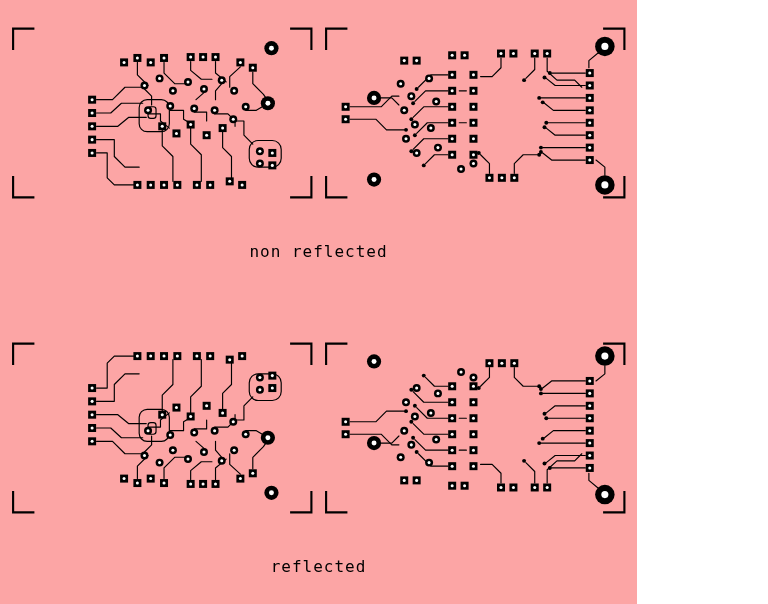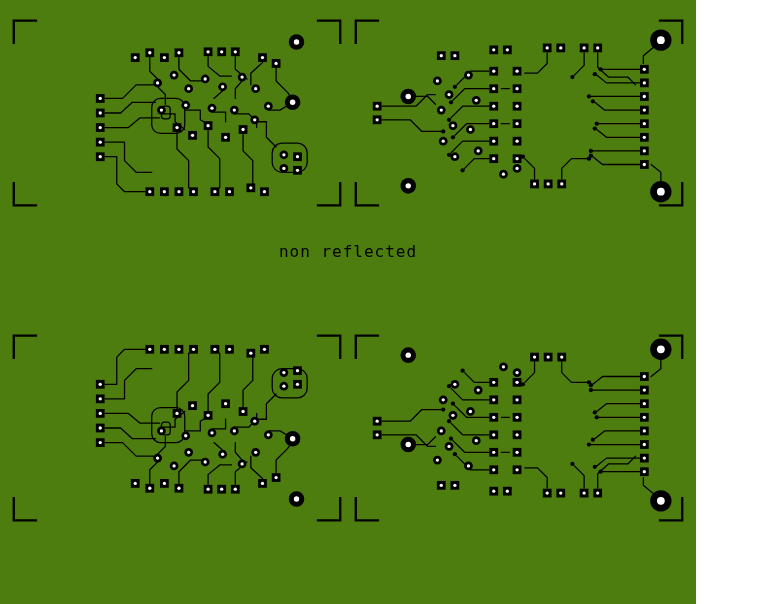--- a/index.html
+++ b/index.html
@@ -1,18 +1,18 @@
 <!DOCTYPE html>
 <html><head>
 <meta charset="utf-8">
 <style>
   html,body{margin:0;padding:0;}
   body{background:#ffffff;}
   .page{
-    width:696px;height:604px;background:#4d7c0f;overflow:hidden;
+    width:637px;height:604px;background:#fca5a5;overflow:hidden;
     font-family:"DejaVu Sans Mono","Liberation Mono",monospace;
     color:#000;
   }
   .section{display:block;}
   .section-top{padding-top:10px;}
   .section-bottom{margin-top:64px;}
   .panels{display:flex;justify-content:space-between;padding:0 6px;}
   svg.panel{display:block;}
   .caption{
     text-align:center;
@@ -264,15 +264,16 @@
 
   <section class="section section-bottom">
     <div class="panels">
       <svg class="panel" width="352" height="206" viewBox="0 0 352 206">
         <use href="#boardA" transform="translate(0,206) scale(1,-1)"></use>
       </svg>
       <svg class="panel" width="352" height="206" viewBox="0 0 352 206">
         <use href="#boardB" transform="translate(0,206) scale(1,-1)"></use>
       </svg>
     </div>
+    <div class="caption">reflected</div>
   </section>
 
 </div>
 
 </body></html>

